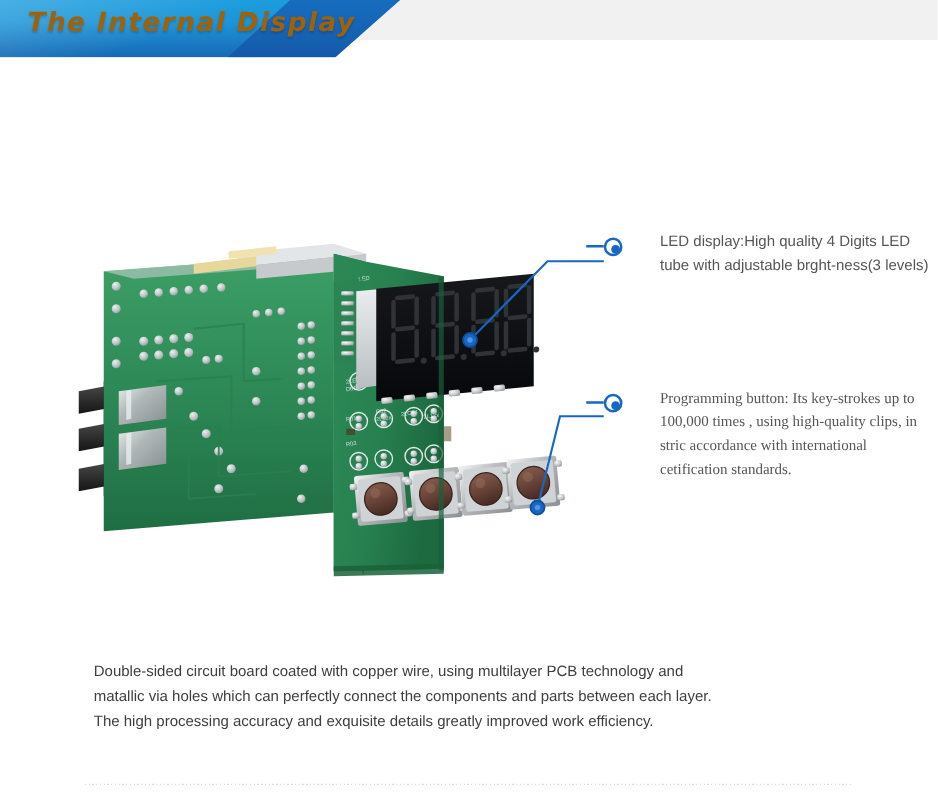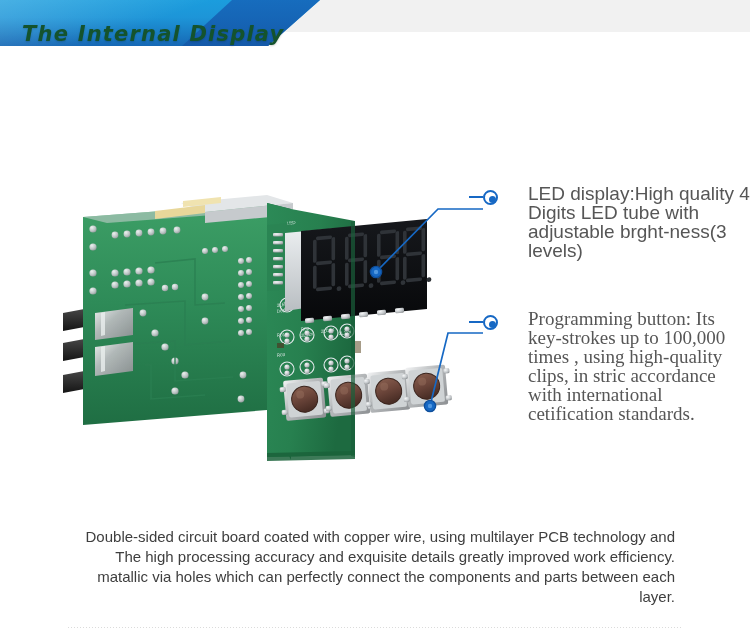--- a/index.html
+++ b/index.html
@@ -32,38 +32,37 @@
   }
   .header-blue-sheen{
     position:absolute;left:0;top:0;width:320px;height:46px;
     background:linear-gradient(160deg,rgba(255,255,255,.20) 0%,rgba(255,255,255,0) 48%);
     clip-path:polygon(0 0, 320px 0, 268px 46px, 0 46px);
     pointer-events:none;
   }
   .header-title{
     position:absolute;left:22px;top:6px;
     font-size:21px;font-weight:bold;font-style:italic;
-    color:#14532d;letter-spacing:1.2px;
+    color:#a16207;letter-spacing:1.2px;
     text-shadow:0 1px 2px rgba(0,0,0,.18);
     white-space:nowrap;
     font-family:"DejaVu Sans", sans-serif;
-    margin-top:16px;
   }
 
   
   .photo{
     position:absolute;left:55px;top:185px;width:430px;height:300px;
   }
   .photo svg{display:block;}
 
   
   .callout{position:absolute;}
   .callout-text{
     position:absolute;
-    font-size:19px;line-height:19px;color:#565656;
+    font-size:12px;line-height:19px;color:#565656;
     font-family:"Liberation Sans", sans-serif;
     width:222px;
   }
   .callout-1{left:483px;top:190px;}
   .callout-1 .callout-text{left:45px;top:-6px;}
   .callout-2{left:483px;top:315px;}
   .callout-2 .callout-text{left:45px;top:-6px;font-family:Liberation Serif, serif;}
 
   .dot-outer{
     position:absolute;left:0;top:0;width:15px;height:15px;
@@ -81,22 +80,22 @@
 
   
   .leaders{
     position:absolute;left:0;top:0;width:750px;height:636px;
     pointer-events:none;
   }
 
   
   .bottom-text{
     position:absolute;left:75px;top:527px;width:600px;
-    text-align:right;
-    font-size:15px;line-height:20px;color:#3e3e3e;
+    text-align:left;
+    font-size:12px;line-height:20px;color:#3e3e3e;
     font-family:"Liberation Sans", sans-serif;
   }
   .bottom-text p{margin:0;}
 
   
   .footer-rule{
     position:absolute;left:68px;top:627px;width:614px;height:1px;
     background-image:repeating-linear-gradient(90deg,#cfcfcf 0 1px,transparent 1px 3px);
     opacity:.75;
   }
@@ -460,17 +459,17 @@
 <div class="callout callout-2">
   <div class="dot-stub"></div>
   <div class="dot-outer">
     <div class="dot-inner"></div>
   </div>
   <div class="callout-text">Programming button:  Its key-strokes up to 100,000 times , using high-quality clips, in stric accordance with international cetification standards.</div>
 </div>
 
 <div class="bottom-text">
   <p>Double-sided circuit board coated with copper wire,   using multilayer PCB technology and</p>
+  <p>matallic via holes which can perfectly connect the components and parts between each layer.</p>
   <p>The high processing accuracy and exquisite details greatly improved work efficiency.</p>
-  <p>matallic via holes which can perfectly connect the components and parts between each layer.</p>
 </div>
 
 <div class="footer-rule"></div>
 
 </body></html>

